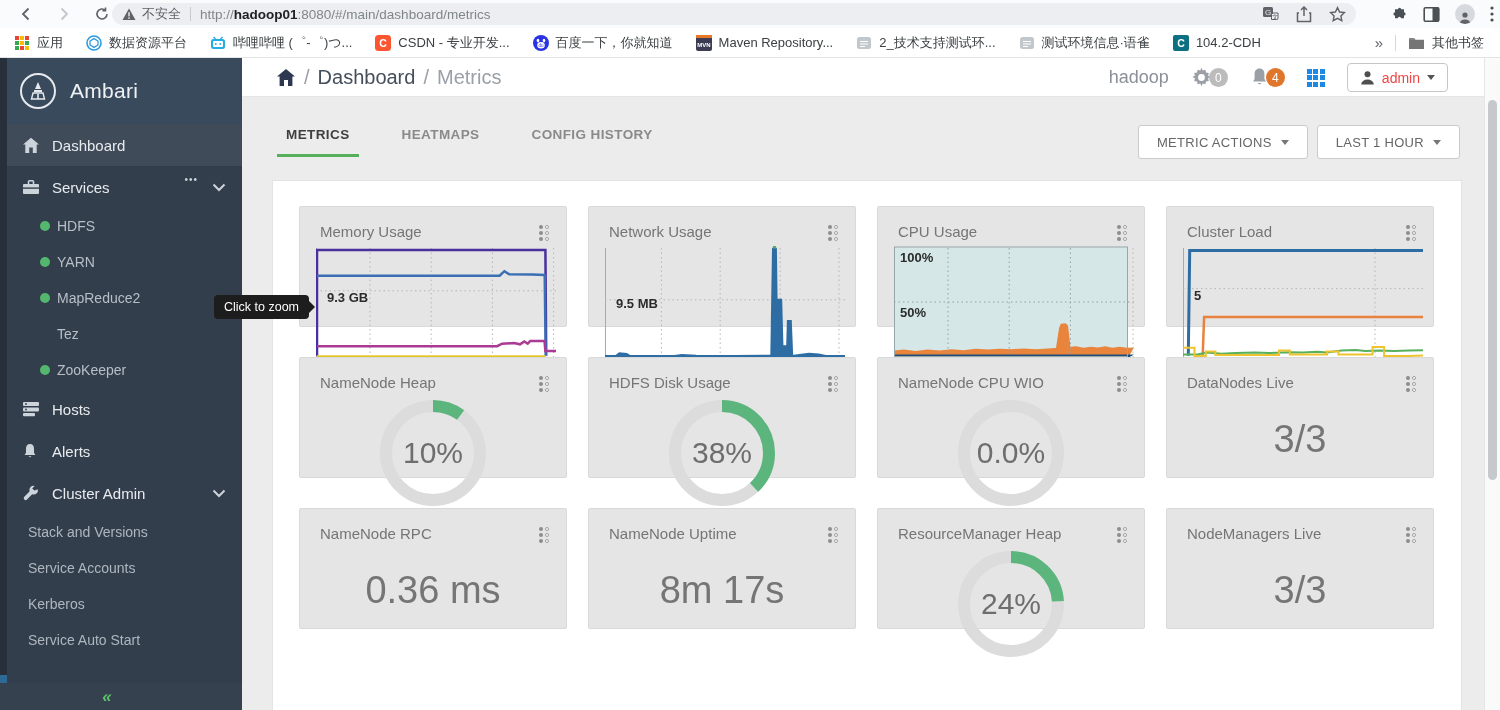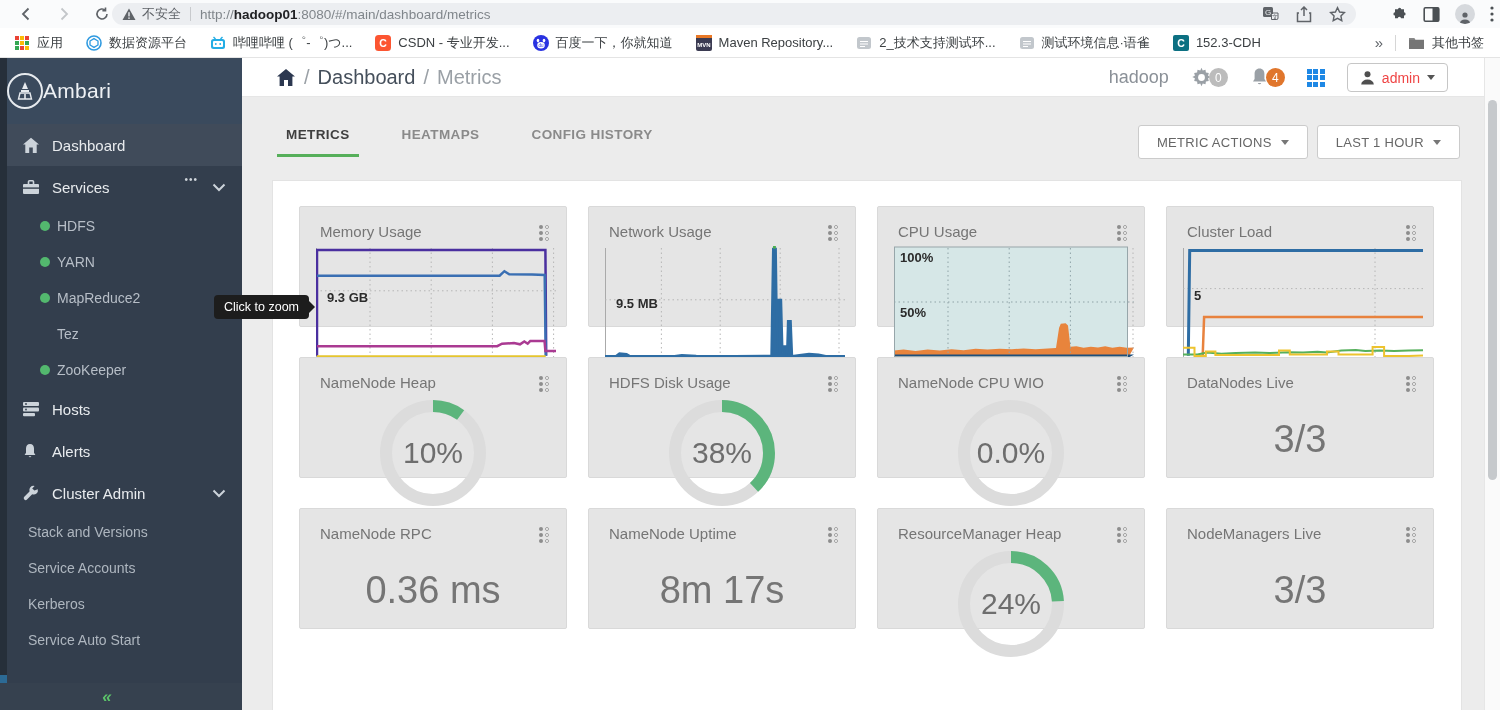--- a/index.html
+++ b/index.html
@@ -22,21 +22,21 @@
   .bookmarks { position:absolute; left:0; top:28px; width:1500px; height:30px; background:#ffffff; border-bottom:1px solid #e4e4e4; display:flex; align-items:center; padding:0 10px 0 14px; }
   .bm { display:flex; align-items:center; gap:7px; margin-right:23px; font-size:13px; color:#3c4043; white-space:nowrap; cursor:pointer; }
   .bm-right { margin-left:auto; display:flex; align-items:center; gap:12px; color:#5f6368; font-size:13px; }
   .bm-sep { width:1px; height:16px; background:#d6d6d6; }
   .fav { width:16px; height:16px; display:flex; align-items:center; justify-content:center; flex:0 0 16px; }
 
   
   .sidebar { position:absolute; left:0; top:58px; width:242px; height:652px; background:#333e4d; overflow:hidden; }
   .side-track { position:absolute; left:0; top:0; width:7px; height:100%; background:#262f3a; }
   .side-thumb { position:absolute; left:0px; top:617px; width:7px; height:35px; background:#2c6a95; }
-  .brand { height:66px; background:#3a4a5d; display:flex; align-items:center; padding-left:7px; gap:0;text-align:right; }
+  .brand { height:66px; background:#3a4a5d; display:flex; align-items:center; padding-left:20px; gap:14px;text-align:right; }
   .brand-logo { width:36px; height:36px; border-radius:50%; border:2px solid #e6eaee; display:flex; align-items:center; justify-content:center; }
   .brand-name { color:#eef1f4; font-size:21px; letter-spacing:.3px; }
   .nav-item { position:relative; display:flex; align-items:center; cursor:pointer; }
   .lvl0 { height:42px; color:#e8ebee; font-size:15px; }
   .lvl0 .ni-icon { position:absolute; left:22px; width:18px; display:flex; }
   .lvl0 .ni-label { margin-left:52px; }
   .lvl1 { height:36px; color:#b7bec7; font-size:14px; }
   .lvl1 .dot { position:absolute; left:40px; width:10px; height:10px; border-radius:50%; background:#53b86e; }
   .lvl1 .ni-label { margin-left:57px; }
   .lvl2 { height:36px; color:#aeb6bf; font-size:14px; }
@@ -255,21 +255,21 @@
         </span>
         <span>测试环境信息·语雀</span>
       </span>
       <span class="bm">
         <span class="fav">
           <svg width="16" height="16" viewBox="0 0 16 16">
             <rect width="16" height="16" rx="2" fill="#0c7082"></rect>
             <text x="8" y="12" text-anchor="middle" font-size="10.5" font-weight="bold" fill="#fff" font-family="sans-serif">C</text>
           </svg>
         </span>
-        <span>152.3-CDH</span>
+        <span>104.2-CDH</span>
       </span>
     </span>
   <span class="bm-right">
     <span style="font-size:15px;color:#5f6368">»</span>
     <span class="bm-sep"></span>
     <span class="bm" style="margin-right:6px">
       <svg width="17" height="14" viewBox="0 0 17 14">
           <path d="M1 2 h5 l1.4 1.8 H16 V13 H1 Z" fill="#757575"></path>
           <path d="M1 2 h5 l1.4 1.8 H1 Z" fill="#8a8a8a"></path>
         </svg>

